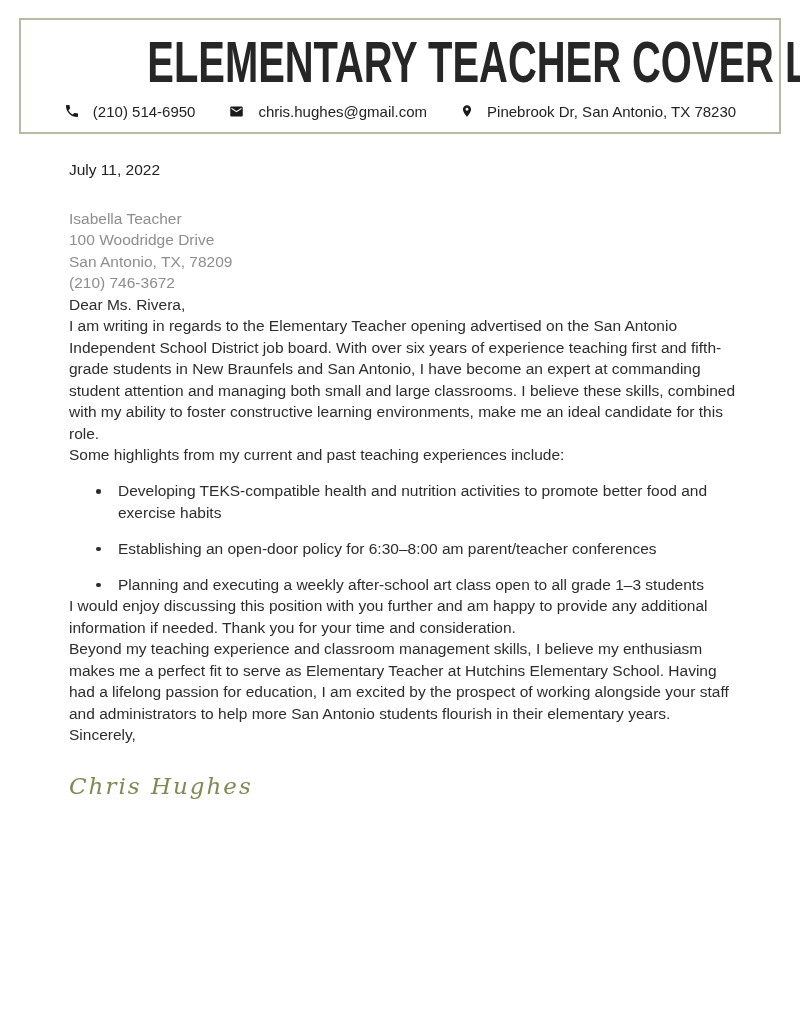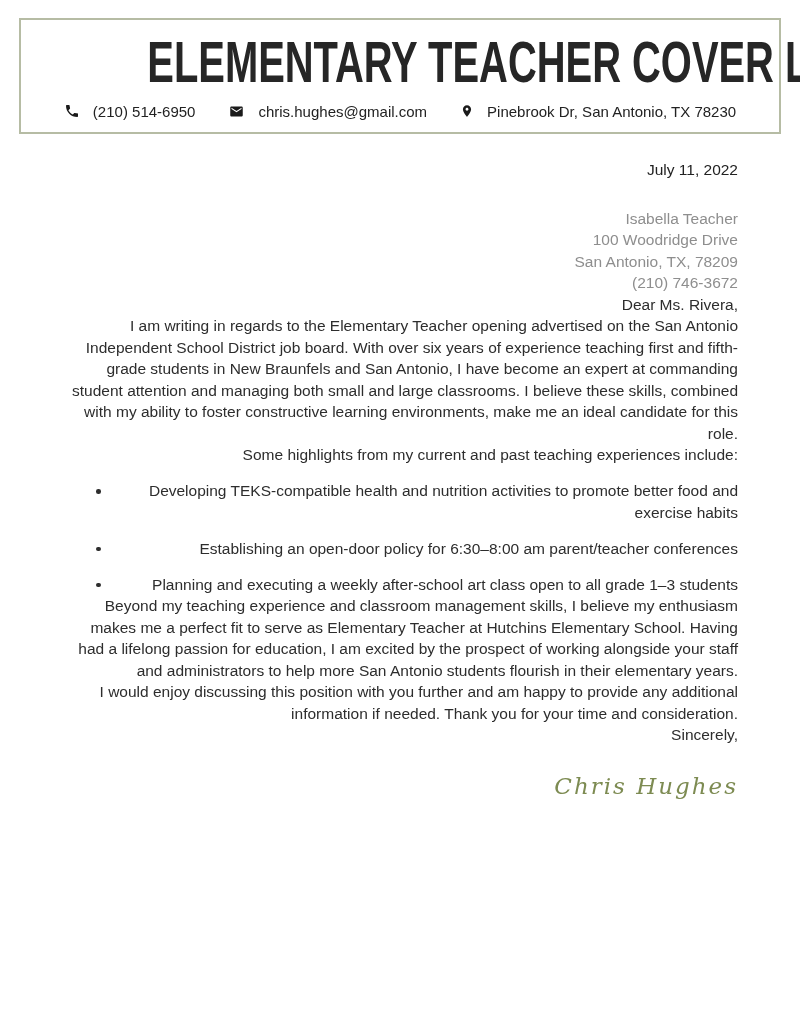--- a/index.html
+++ b/index.html
@@ -50,21 +50,20 @@
     font-size: 15px;
     color: #222222;
   }
   .contact-item svg { display: block; }
   
   .letter {
     margin: 25px 62px 0 69px;
     font-size: 15.5px;
     line-height: 21.5px;
     color: #2d2d2d;
-    text-align: right;
   }
   .letter p { margin: 0; }
   .date { margin: 0; color: #222222; }
   .recipient {
     margin-top: 27px;
     color: #8e8e8e;
   }
   .salutation { margin-top: 28px; }
   .para { margin-top: 28px; }
   .highlights {
@@ -148,22 +147,22 @@
     <p class="para">I am writing in regards to the Elementary Teacher opening advertised on the San Antonio Independent School District job board. With over six years of experience teaching first and fifth-grade students in New Braunfels and San Antonio, I have become an expert at commanding student attention and managing both small and large classrooms. I believe these skills, combined with my ability to foster constructive learning environments, make me an ideal candidate for this role.</p>
 
     <p class="para">Some highlights from my current and past teaching experiences include:</p>
 
     <ul class="highlights">
       <li>Developing TEKS-compatible health and nutrition activities to promote better food and exercise habits</li>
       <li>Establishing an open-door policy for 6:30–8:00 am parent/teacher conferences</li>
       <li>Planning and executing a weekly after-school art class open to all grade 1–3 students</li>
     </ul>
 
+    <p class="para">I would enjoy discussing this position with you further and am happy to provide any additional information if needed. Thank you for your time and consideration.</p>
+
     <p class="para">Beyond my teaching experience and classroom management skills, I believe my enthusiasm makes me a perfect fit to serve as Elementary Teacher at Hutchins Elementary School. Having had a lifelong passion for education, I am excited by the prospect of working alongside your staff and administrators to help more San Antonio students flourish in their elementary years.</p>
-
-    <p class="para">I would enjoy discussing this position with you further and am happy to provide any additional information if needed. Thank you for your time and consideration.</p>
 
     <p class="valediction">Sincerely,</p>
 
     <div class="signature">Chris Hughes</div>
   </main>
 
 </div>
 
 </body></html>

